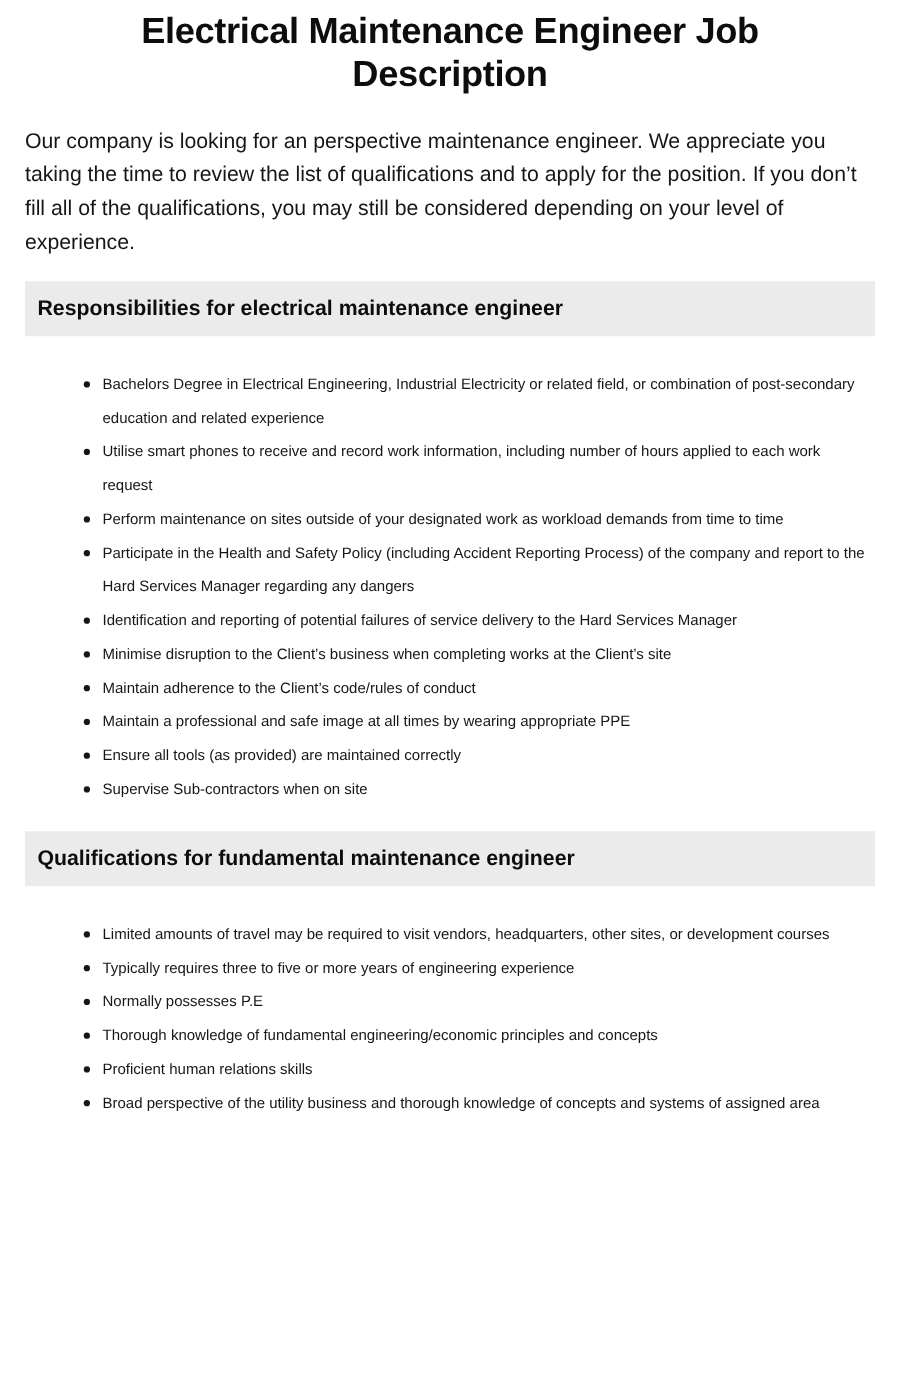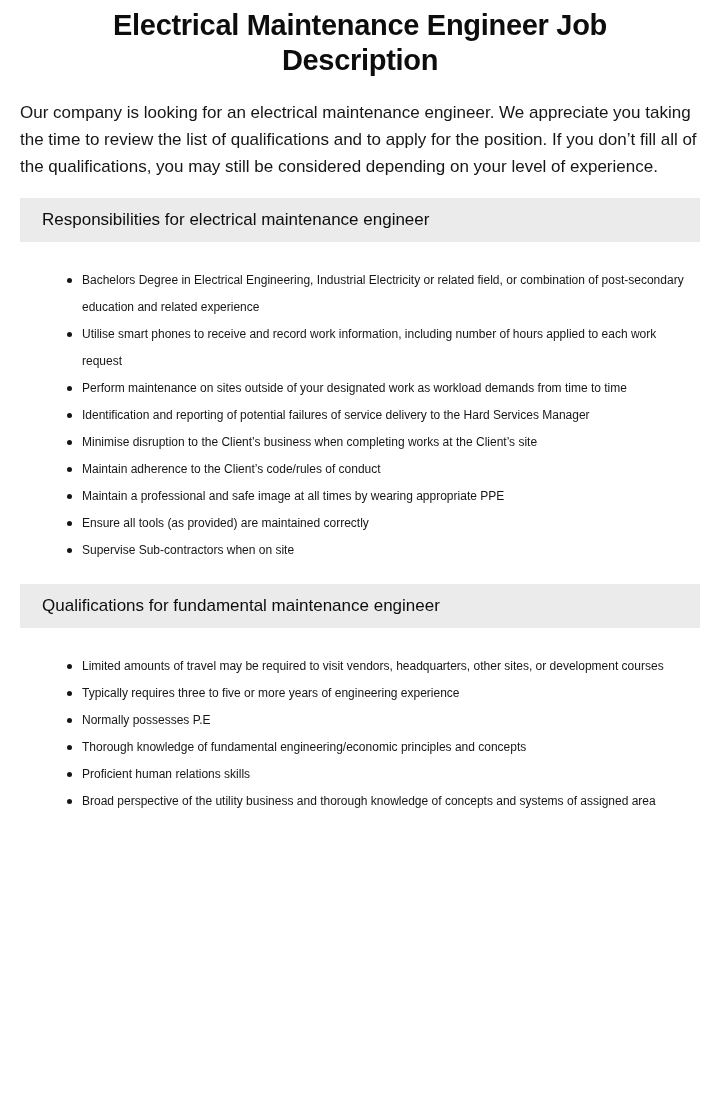--- a/index.html
+++ b/index.html
@@ -34,22 +34,22 @@
     line-height: 27px;
     margin: 21px 0 0 0;
     color: #161616;
   }
   .section {
     margin: 0;
   }
   .section-header {
     margin-top: 18px;
     font-size: 17px;
-    font-weight: 400;
-    padding: 12px 22px;
+    font-weight: 700;
+    padding: 12px 10px;
     color: #0d0d0d;
   }
   ul.section-list {
     list-style: none;
     margin: 25px 0 20px 0;
     padding: 0 0 0 62px;
   }
   ul.section-list li {
     position: relative;
     font-size: 12px;
@@ -66,28 +66,29 @@
     height: 5px;
     border-radius: 50%;
     background: #161616;
   }
 </style>
 </head>
 <body>
 
 <div class="page">
   <h1 class="page-title">Electrical Maintenance Engineer Job Description</h1>
-  <p class="intro">Our company is looking for an electrical maintenance engineer. We appreciate you taking the time to review the list of qualifications and to apply for the position. If you don’t fill all of the qualifications, you may still be considered depending on your level of experience.</p>
+  <p class="intro">Our company is looking for an perspective maintenance engineer. We appreciate you taking the time to review the list of qualifications and to apply for the position. If you don’t fill all of the qualifications, you may still be considered depending on your level of experience.</p>
   <div id="sections">
       <section class="section">
         <div class="section-header" style="background: rgb(235, 235, 235);">Responsibilities for electrical maintenance engineer</div>
         <ul class="section-list">
           <li>Bachelors Degree in Electrical Engineering, Industrial Electricity or related field, or combination of post-secondary education and related experience</li>
           <li>Utilise smart phones to receive and record work information, including number of hours applied to each work request</li>
           <li>Perform maintenance on sites outside of your designated work as workload demands from time to time</li>
+          <li>Participate in the Health and Safety Policy (including Accident Reporting Process) of the company and report to the Hard Services Manager regarding any dangers</li>
           <li>Identification and reporting of potential failures of service delivery to the Hard Services Manager</li>
           <li>Minimise disruption to the Client’s business when completing works at the Client’s site</li>
           <li>Maintain adherence to the Client’s code/rules of conduct</li>
           <li>Maintain a professional and safe image at all times by wearing appropriate PPE</li>
           <li>Ensure all tools (as provided) are maintained correctly</li>
           <li>Supervise Sub-contractors when on site</li>
         </ul>
       </section>
       <section class="section">
         <div class="section-header" style="background: rgb(235, 235, 235);">Qualifications for fundamental maintenance engineer</div>

